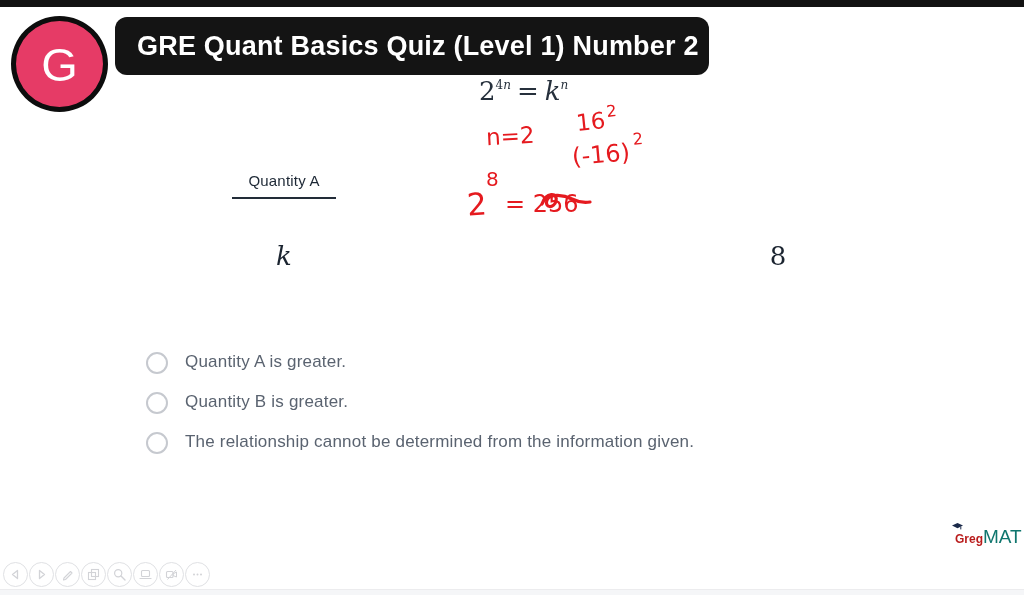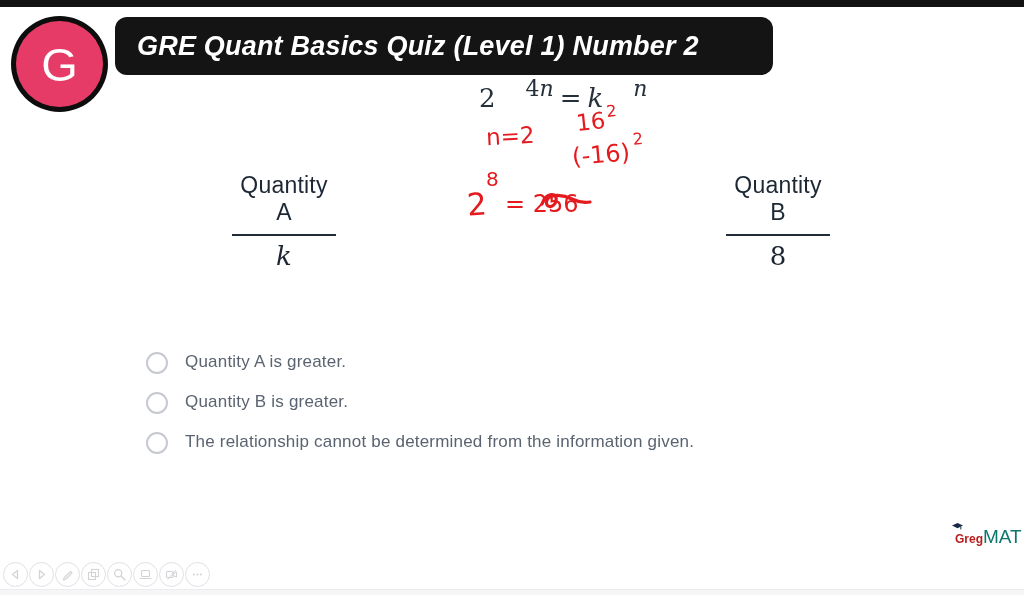--- a/index.html
+++ b/index.html
@@ -13,60 +13,60 @@
   
   .avatar {
     position:absolute; left:11px; top:16px; width:97px; height:96px;
     border-radius:50%; background:#e63b66; border:5px solid #0d0d0d;
     display:flex; align-items:center; justify-content:center;
   }
   .avatar span { color:#ffffff; font-size:47px; font-weight:400; line-height:1; }
 
   
   .title-bubble {
-    position:absolute; left:115px; top:17px; width:658px; height:58px;
+    position:absolute; left:115px; top:17px; width:594px; height:58px;
     background:#141414; border-radius:12px; color:#ffffff;
     font-size:27px; font-weight:bold; line-height:58px; padding-left:22px;
-    white-space:nowrap; letter-spacing:0.2px;font-style:italic;
+    white-space:nowrap; letter-spacing:0.2px;
   }
   .channel-bubble {
     position:absolute; left:115px; top:86px; height:43px;
     background:#141414; border-radius:10px; color:#ffffff;
     font-size:19px; font-weight:bold; line-height:43px; padding:0 22px;
     white-space:nowrap;
   }
 
   
   .equation {
     position:absolute; left:479px; top:76px;
     font-family:"DejaVu Serif", serif; color:#26303c; font-size:26px;
     white-space:nowrap;
   }
-  .equation .sup { font-size:22px; vertical-align:11px;margin-left:30px; }
+  .equation .sup { font-size:12px; vertical-align:11px; }
   .equation .var { font-style:italic; }
   .equation .rel { padding:0 6px; }
 
   
   .ann { position:absolute; color:#e51a1f; font-family:"DejaVu Sans", sans-serif; white-space:nowrap; }
   .ann-n { left:486px; top:123px; font-size:23px; transform:rotate(-3deg); }
   .ann-16 { left:576px; top:108px; font-size:23px; transform:rotate(-6deg); }
   .ann-neg16 { left:572px; top:140px; font-size:24px; transform:rotate(-5deg); }
   .ann .hsup { display:inline-block; font-size:16px; transform:translateY(-11px); margin-left:2px; }
   .ann-neg16 .hsup { transform:translateY(-15px); margin-left:4px; }
   .ann-2 { left:467px; top:186px; font-size:31px; transform:rotate(-4deg); }
   .ann-8 { left:486px; top:167px; font-size:20px; }
   .ann-eq { left:505px; top:190px; font-size:24px; }
   .scribble { position:absolute; left:536px; top:188px; }
 
   
   .quantity { position:absolute; width:104px; text-align:center; }
   .qa { left:232px; top:172px; }
   .qb { left:726px; top:172px; }
   .q-label {
-    display:block; color:#1d2835; font-size:23px; font-weight:500;
+    display:block; color:#1d2835; font-size:15px; font-weight:500;
     padding-bottom:8px; border-bottom:2px solid #222c38; letter-spacing:0.2px;
   }
   .q-value {
     position:absolute; width:104px; text-align:center; top:241px;
     font-family:"DejaVu Serif", serif; font-size:26px; color:#1b2430;
   }
   .qv-a { left:232px; }
   .qv-b { left:726px; }
   .italic { font-style:italic; }
 
@@ -123,23 +123,20 @@
   <div class="ann ann-8">8</div>
   <div class="ann ann-2">2</div>
   <div class="ann ann-eq"><span>=</span> <span>256</span></div>
   <svg class="scribble" width="58" height="30" viewBox="0 0 58 30">
     <path d="M6,16 C10,4 22,4 20,13 C18,21 8,20 11,12 C14,5 28,7 36,11 C42,14 48,15 54,14" fill="none" stroke="#e51a1f" stroke-width="3.2" stroke-linecap="round"></path>
   </svg>
 
   <div class="quantity qa">
     <span class="q-label">Quantity A</span>
   </div>
-  <div class="quantity qb">
-    <span class="q-label">Quantity B</span>
-  </div>
   <div class="q-value qv-a italic">k</div>
   <div class="q-value qv-b">8</div>
 
   <div class="options">
     <div class="option">
       <span class="radio"></span>
       <span class="opt-label">Quantity A is greater.</span>
     </div>
     <div class="option">
       <span class="radio"></span>

